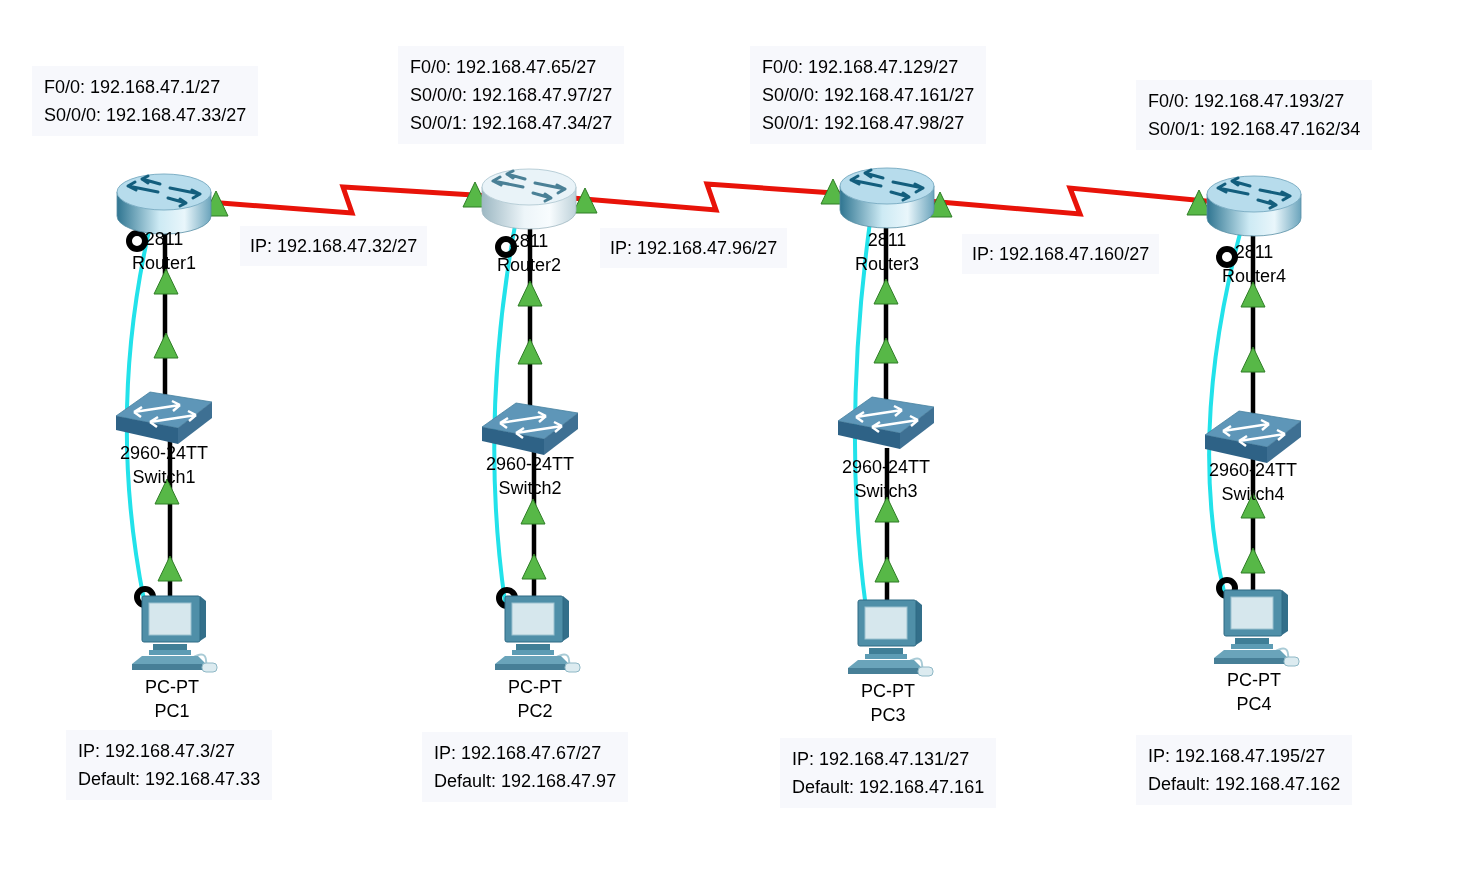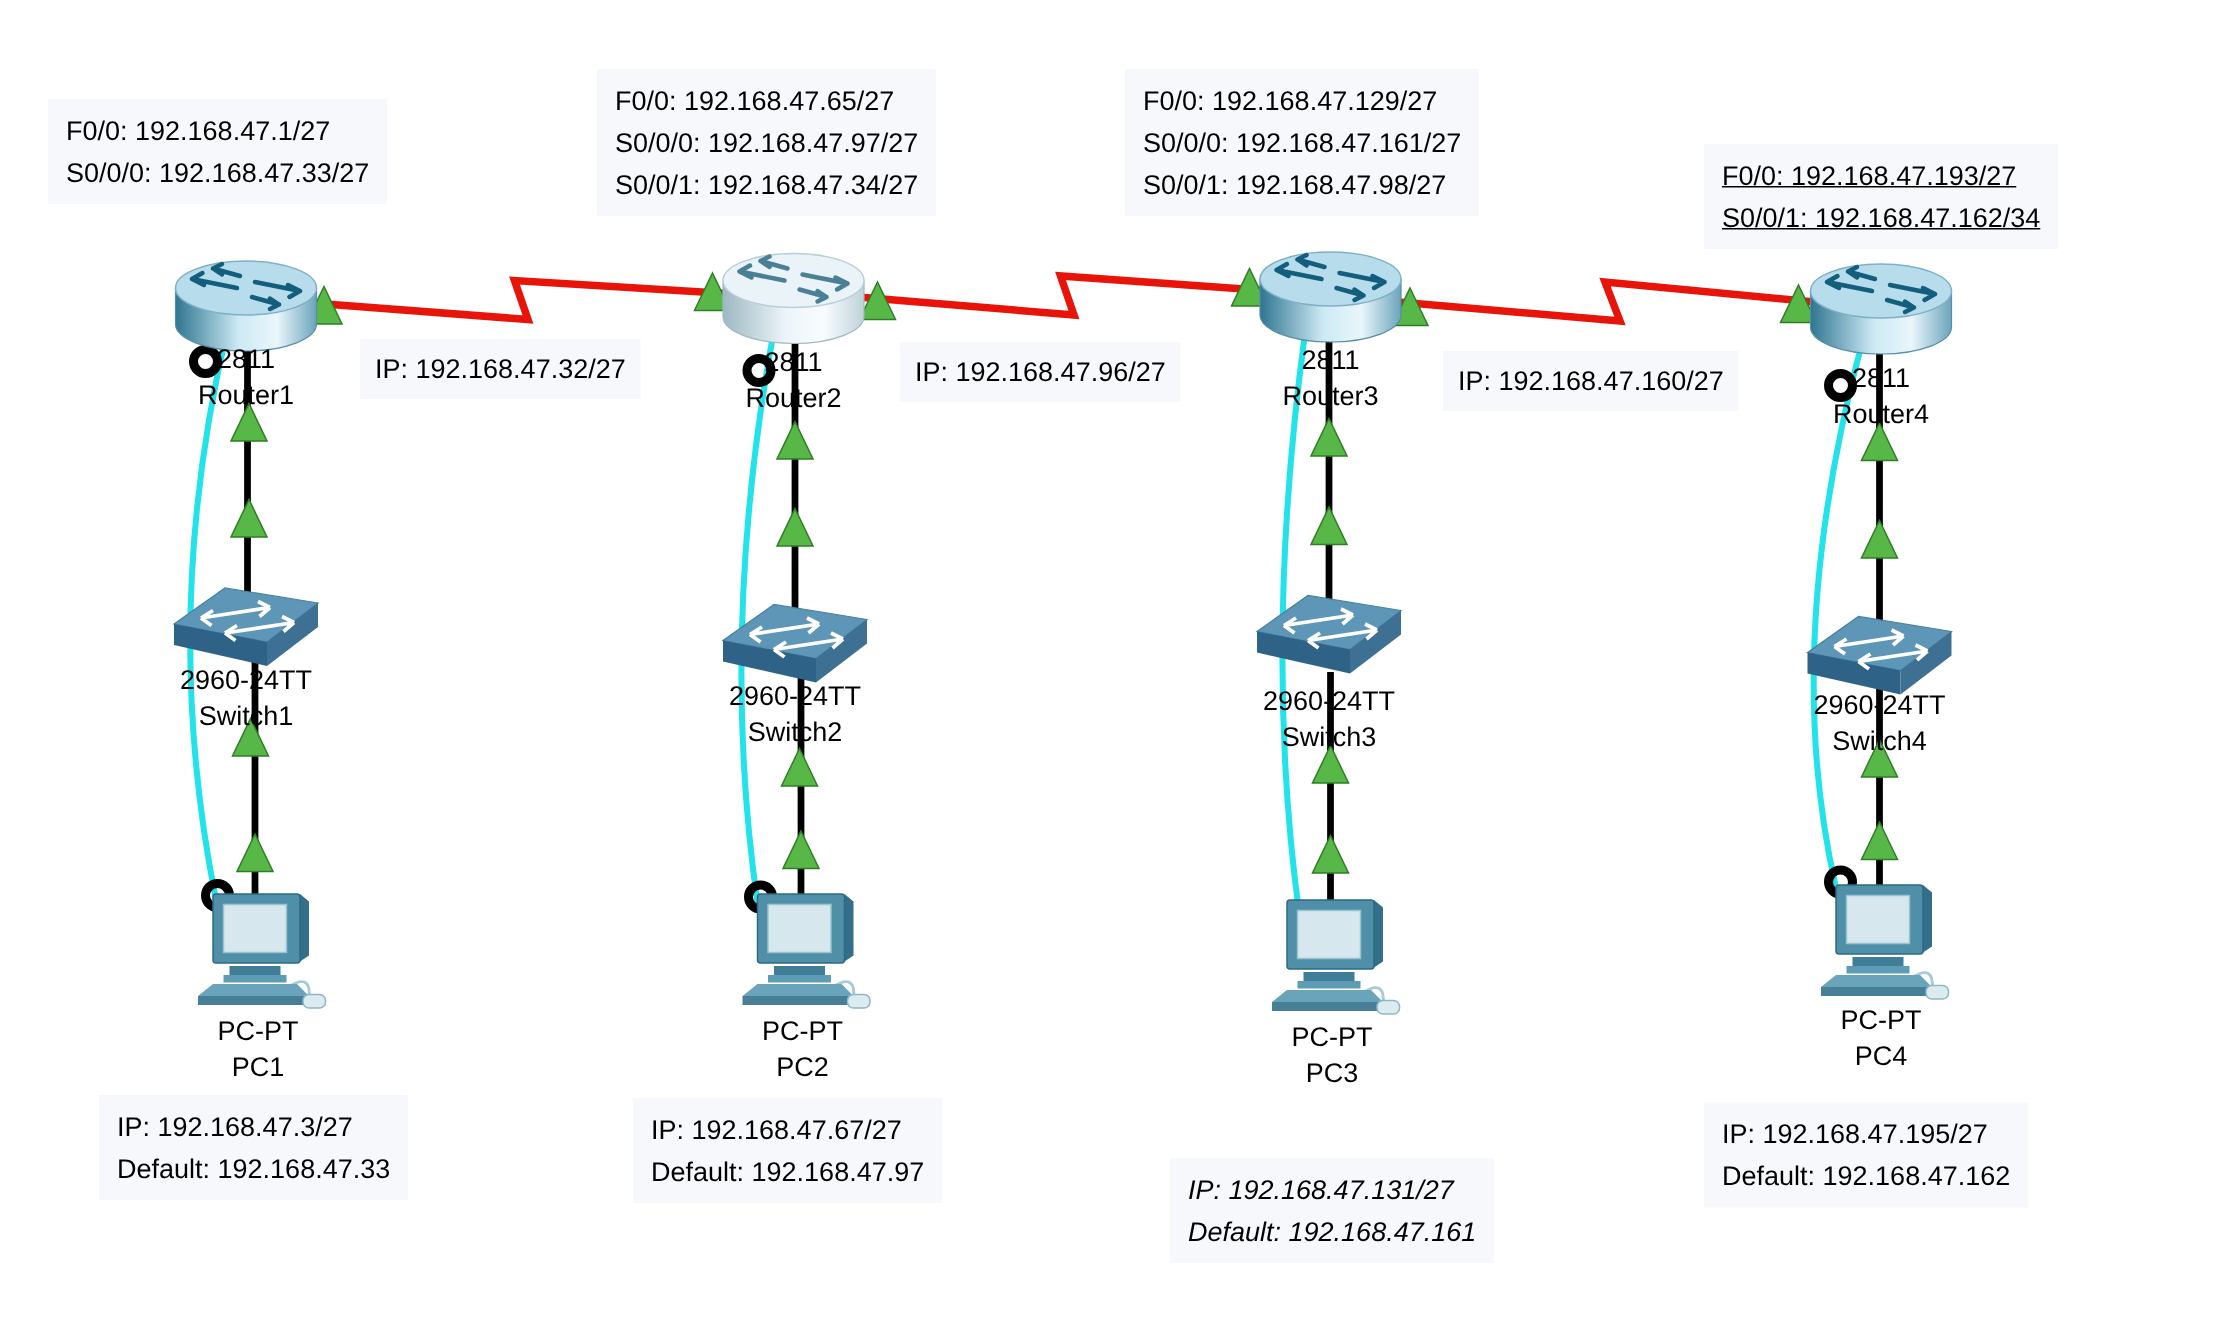--- a/index.html
+++ b/index.html
@@ -164,38 +164,38 @@
   <div class="note" style="left:398px;top:46px;">
     <div>F0/0: 192.168.47.65/27</div>
     <div>S0/0/0: 192.168.47.97/27</div>
     <div>S0/0/1: 192.168.47.34/27</div>
   </div>
   <div class="note" style="left:750px;top:46px;">
     <div>F0/0: 192.168.47.129/27</div>
     <div>S0/0/0: 192.168.47.161/27</div>
     <div>S0/0/1: 192.168.47.98/27</div>
   </div>
-  <div class="note" style="left:1136px;top:96px;text-decoration:underline;">
+  <div class="note" style="left:1136px;top:80px;">
     <div>F0/0: 192.168.47.193/27</div>
     <div>S0/0/1: 192.168.47.162/34</div>
   </div>
 
   <div class="note single" style="left:240px;top:226px;">IP: 192.168.47.32/27</div>
   <div class="note single" style="left:600px;top:228px;text-align:right;">IP: 192.168.47.96/27</div>
   <div class="note single" style="left:962px;top:234px;">IP: 192.168.47.160/27</div>
 
   <div class="note" style="left:66px;top:730px;">
     <div>IP: 192.168.47.3/27</div>
     <div>Default: 192.168.47.33</div>
   </div>
   <div class="note" style="left:422px;top:732px;">
     <div>IP: 192.168.47.67/27</div>
     <div>Default: 192.168.47.97</div>
   </div>
-  <div class="note" style="left:780px;top:772px;font-style:italic;">
+  <div class="note" style="left:780px;top:738px;">
     <div>IP: 192.168.47.131/27</div>
     <div>Default: 192.168.47.161</div>
   </div>
   <div class="note" style="left:1136px;top:735px;">
     <div>IP: 192.168.47.195/27</div>
     <div>Default: 192.168.47.162</div>
   </div>
 
   <div class="devlabel" style="left:64px;top:227px;">
     <div>2811</div>

